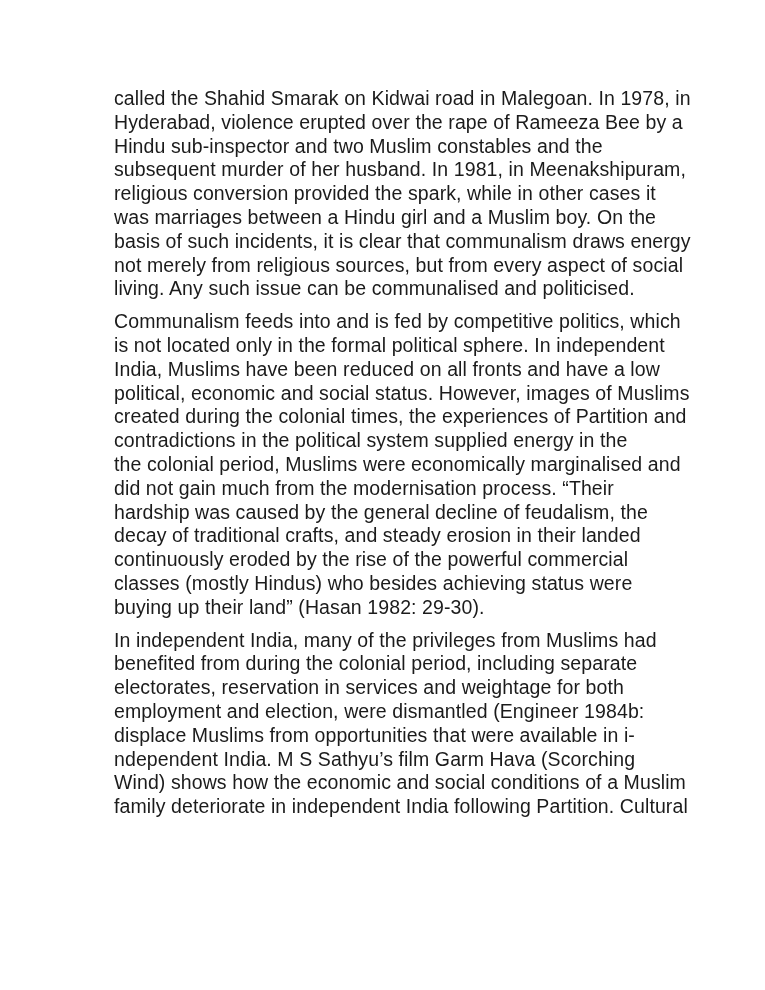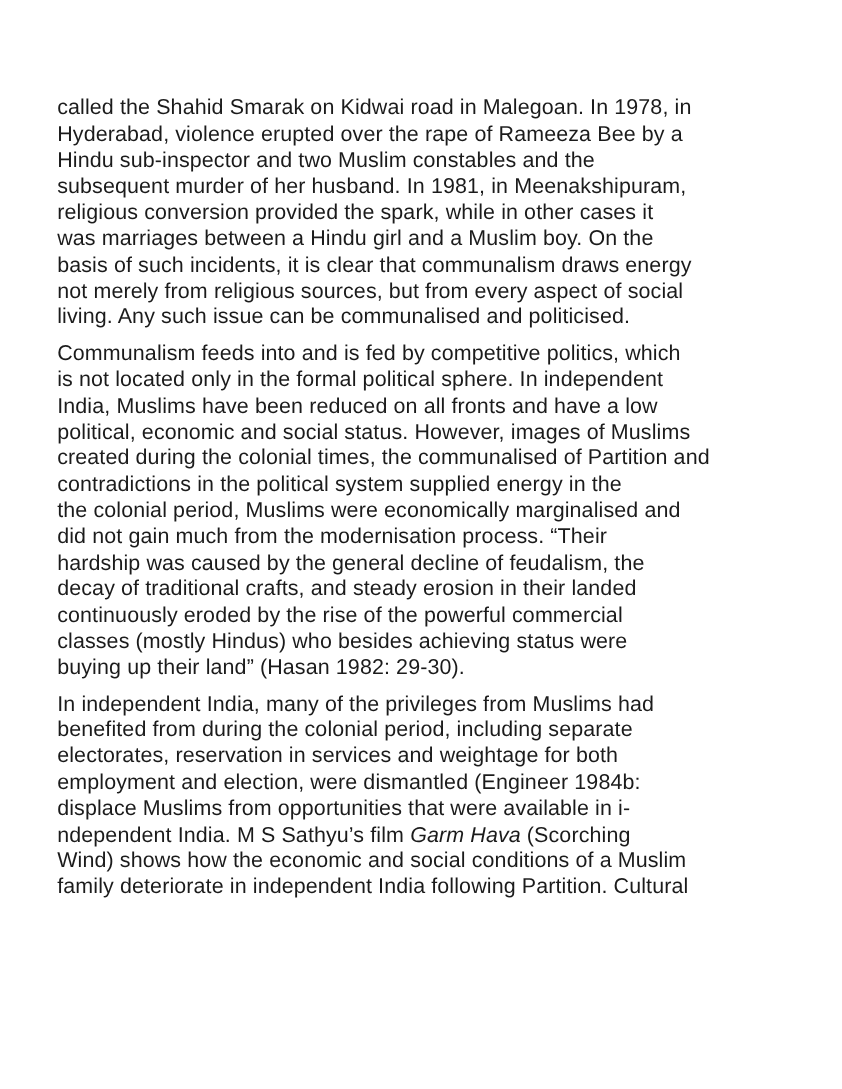--- a/index.html
+++ b/index.html
@@ -9,37 +9,36 @@
   }
   .page {
     position: relative;
     width: 765px;
     height: 990px;
     background: #ffffff;
     overflow: hidden;
   }
   .text-block {
     box-sizing: border-box;
-    padding: 87px 70px 0 52px;
+    padding: 87px 70px 0 114px;
   }
   .paragraph {
     margin: 0 0 9px 0;
     font-family: "Liberation Sans", sans-serif;
     font-size: 19.5px;
     line-height: 23.8px;
     font-weight: 400;
     color: #1b1b1b;
     letter-spacing: 0.1px;
   }
   .line {
     display: block;
     white-space: pre;
   }
   .italic {
-    font-style: italic;
   }
 </style>
 </head>
 <body>
 
 <div class="page" style="background: rgb(255, 255, 255); color: rgb(27, 27, 27);">
   <main class="text-block">
     <p class="paragraph">
         <span class="line"><span class="">called the Shahid Smarak on Kidwai road in Malegoan. In 1978, in</span></span>
         <span class="line"><span class="">Hyderabad, violence erupted over the rape of Rameeza Bee by a</span></span>
@@ -49,21 +48,21 @@
         <span class="line"><span class="">was marriages between a Hindu girl and a Muslim boy. On the</span></span>
         <span class="line"><span class="">basis of such incidents, it is clear that communalism draws energy</span></span>
         <span class="line"><span class="">not merely from religious sources, but from every aspect of social</span></span>
         <span class="line"><span class="">living. Any such issue can be communalised and politicised.</span></span>
       </p>
     <p class="paragraph">
         <span class="line"><span class="">Communalism feeds into and is fed by competitive politics, which</span></span>
         <span class="line"><span class="">is not located only in the formal political sphere. In independent</span></span>
         <span class="line"><span class="">India, Muslims have been reduced on all fronts and have a low</span></span>
         <span class="line"><span class="">political, economic and social status. However, images of Muslims</span></span>
-        <span class="line"><span class="">created during the colonial times, the communalised of Partition and</span></span>
+        <span class="line"><span class="">created during the colonial times, the experiences of Partition and</span></span>
         <span class="line"><span class="">contradictions in the political system supplied energy in the</span></span>
         <span class="line"><span class="">the colonial period, Muslims were economically marginalised and</span></span>
         <span class="line"><span class="">did not gain much from the modernisation process. “Their</span></span>
         <span class="line"><span class="">hardship was caused by the general decline of feudalism, the</span></span>
         <span class="line"><span class="">decay of traditional crafts, and steady erosion in their landed</span></span>
         <span class="line"><span class="">continuously eroded by the rise of the powerful commercial</span></span>
         <span class="line"><span class="">classes (mostly Hindus) who besides achieving status were</span></span>
         <span class="line"><span class="">buying up their land” (Hasan 1982: 29-30).</span></span>
       </p>
     <p class="paragraph">

